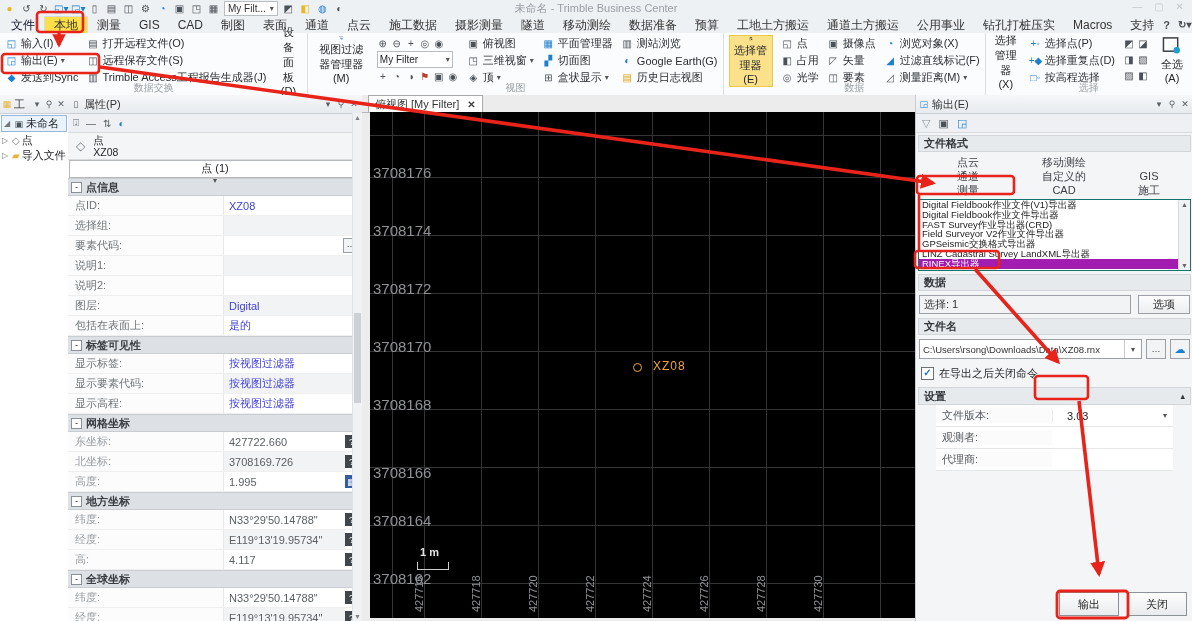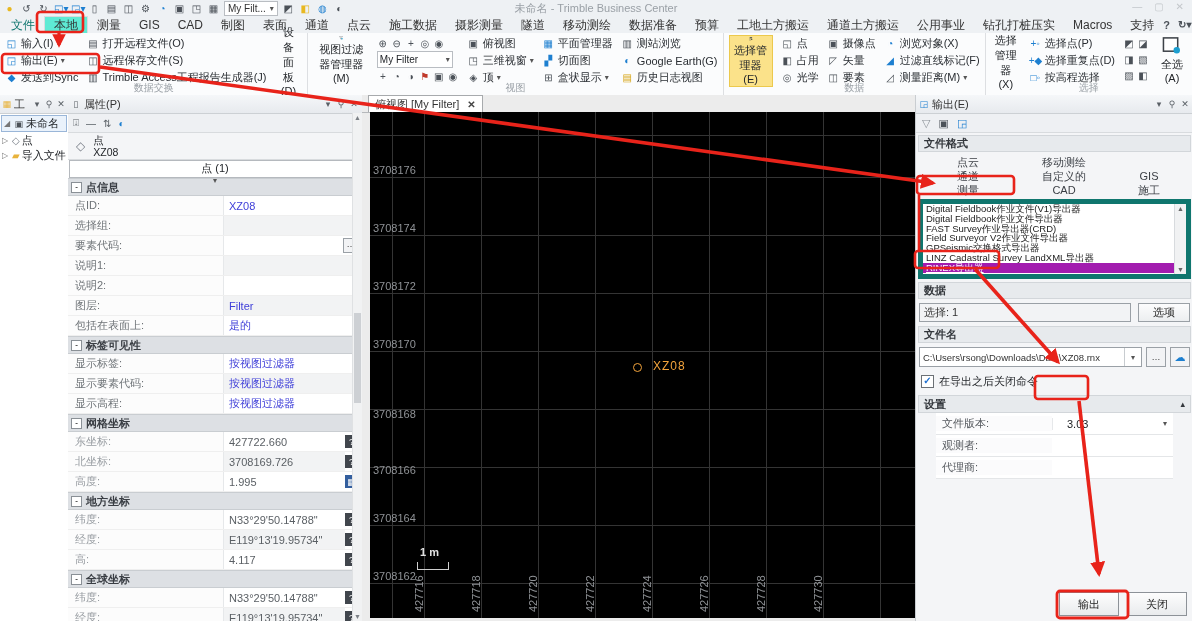--- a/index.html
+++ b/index.html
@@ -8,22 +8,22 @@
   
   .titlebar{position:absolute;left:0;top:0;width:1192px;height:16px;background:#eef1f4;border-bottom:1px solid #e3e6e9;}
   .qat{position:absolute;left:3px;top:1px;display:flex;gap:4px;align-items:center;}
   .qi{width:13px;height:13px;line-height:13px;text-align:center;font-size:10px;color:#4b5158;}
   .qcombo{height:13px;background:#fff;border:1px solid #b9bdc2;padding:0 3px;font-size:10px;color:#333;display:flex;align-items:center;gap:4px;}
   .title-text{position:absolute;left:0;right:0;top:1px;text-align:center;color:#9aa0a6;font-size:11px;pointer-events:none;}
   .winctl{position:absolute;right:8px;top:1px;display:flex;gap:12px;color:#c3c7cb;font-size:10px;}
   
   .menurow{position:absolute;left:0;top:16px;width:1192px;height:17px;background:#eef1f4;display:flex;align-items:stretch;}
   .mtab{padding:1px 9px 0;font-size:12px;color:#333;display:flex;align-items:center;white-space:nowrap;}
-  .mtab.file{color:#0f766e;margin-left:2px;}
-  .mtab.active{background:#5eead4;border:1px solid #d9dcdf;border-bottom:none;font-family:Liberation Mono, monospace;}
+  .mtab.file{color:#0f172a;margin-left:2px;}
+  .mtab.active{background:#fde047;border:1px solid #d9dcdf;border-bottom:none;font-family:Liberation Mono, monospace;}
   .menuhelp{margin-left:auto;display:flex;gap:8px;align-items:center;padding-right:10px;color:#4b5158;font-weight:bold;}
   
   .ribbon{position:absolute;left:0;top:33px;width:1192px;height:62px;background:#fbfcfd;border-bottom:1px solid #d6d9dc;display:flex;}
   .rgroup{position:relative;border-right:1px solid #dddfe2;padding:2px 5px 11px 5px;display:flex;gap:8px;align-items:flex-start;}
   .rlabel{position:absolute;left:0;right:0;bottom:0;text-align:center;font-size:10px;color:#9ba1a7;}
   .rcol{display:flex;flex-direction:column;}
   .ritem{height:17px;display:flex;align-items:center;gap:3px;white-space:nowrap;color:#2a2e33;}
   .si{width:13px;text-align:center;font-size:10px;color:#1d7fd0;}
   .si.dark{color:#4b5158;}
   .si.yel{color:#d7a519;}
@@ -67,33 +67,33 @@
   
   .mapwrap{position:absolute;left:362px;top:95px;width:553px;height:526px;background:#ececec;}
   .maptabs{height:17px;display:flex;background:#ececec;border-bottom:1px solid #b5b8bb;}
   .maptab{background:#fff;border:1px solid #a7aaad;border-bottom:none;margin-left:6px;padding:0 6px;display:flex;align-items:center;gap:8px;font-size:11px;color:#333;}
   .maptab .x{font-weight:bold;font-size:10px;color:#444;}
   .canvas{position:absolute;left:8px;top:17px;width:545px;height:506px;background:#000;
     background-image:
       repeating-linear-gradient(to right,#343434 0 1px,transparent 1px 57px),
       repeating-linear-gradient(to bottom,#343434 0 1px,transparent 1px 58px);
     background-position:54px 0,0 65px;}
-  .ylab{position:absolute;left:3px;color:#8f9296;font-size:11px;}
+  .ylab{position:absolute;left:3px;color:#8f9296;font-size:15px;}
   .xlab{position:absolute;width:60px;height:12px;line-height:12px;color:#8f9296;font-size:11px;transform:rotate(-90deg);}
   .scaletxt{position:absolute;left:50px;top:434px;color:#e0e0e0;font-size:11px;font-weight:bold;}
   .scalebar{position:absolute;left:47px;top:450px;width:30px;height:7px;border-left:1px solid #cfcfcf;border-right:1px solid #cfcfcf;border-bottom:1px solid #cfcfcf;}
   .pt{position:absolute;left:263px;top:251px;width:7px;height:7px;border:1.5px solid #f2a33c;border-radius:50%;}
   .ptlab{position:absolute;left:283px;top:247px;color:#f2a33c;font-size:12px;letter-spacing:1px;}
   
   .xpanel{position:absolute;left:915px;top:95px;width:277px;height:526px;background:#f4f5f7;border-left:1px solid #c9cdd1;display:flex;flex-direction:column;}
   .xtool{height:18px;background:#eef0f3;border-bottom:1px solid #d8dbde;display:flex;align-items:center;gap:8px;padding:0 6px;color:#8a9096;}
   .xsect{height:15px;margin:2px 2px 0;background:#e7eaed;border:1px solid #d2d6da;display:flex;align-items:center;padding-left:5px;font-weight:bold;color:#33373c;}
   .cats{display:grid;grid-template-columns:100px 92px 78px;padding:3px 0 1px 2px;}
   .cat{height:14px;line-height:14px;text-align:center;color:#3a3e44;}
-  .explist{margin:1px 2px;border:5px solid #0f766e;background:#fff;height:70px;position:relative;font-size:9.5px;overflow:hidden;}
+  .explist{margin:1px 2px;border:1px solid #0f766e;background:#fff;height:70px;position:relative;font-size:9.5px;overflow:hidden;}
   .exprow{height:9.8px;line-height:9.8px;padding-left:3px;white-space:nowrap;color:#222;}
   .exprow.sel{background:#a21caf;color:#fff;text-decoration:underline;}
   .lscroll{position:absolute;right:0;top:0;bottom:0;width:11px;background:#f1f2f3;border-left:1px solid #d8dbde;font-size:7px;color:#666;text-align:center;}
   .lscroll .up{position:absolute;top:1px;left:0;right:0;}
   .lscroll .dn{position:absolute;bottom:1px;left:0;right:0;}
   .datarow{display:flex;gap:7px;margin:4px 3px 2px;}
   .sunken{flex:1;height:17px;border:1px solid #9aa0a6;background:#f2f3f5;display:flex;align-items:center;padding-left:4px;color:#333;}
   .xbtn{height:17px;border:1px solid #9aa0a6;background:linear-gradient(#fcfcfd,#eceef0);padding:0 14px;line-height:17px;text-align:center;color:#222;}
   .filerow{display:flex;gap:4px;margin:4px 3px 2px;align-items:center;}
   .fcombo{flex:1;height:18px;border:1px solid #9aa0a6;background:#fff;display:flex;align-items:center;font-size:9.5px;color:#333;}
@@ -478,21 +478,21 @@
   <div class="prow alt">
       <span class="plabel">说明1:</span>
       <span class="pval"></span>
     </div>
   <div class="prow">
       <span class="plabel">说明2:</span>
       <span class="pval"></span>
     </div>
   <div class="prow alt">
       <span class="plabel">图层:</span>
-      <span class="pval link">Filter</span>
+      <span class="pval link">Digital</span>
     </div>
   <div class="prow">
       <span class="plabel">包括在表面上:</span>
       <span class="pval link">是的</span>
     </div>
 
   <div class="sechead">
       <span class="cbox">-</span>
       <span>标签可见性</span>
     </div>
@@ -576,21 +576,21 @@
     <div class="maptab">
       <span>俯视图 [My Filter]</span>
       <span class="x">✕</span>
     </div>
   </div>
   <div class="canvas">
     <span class="ylab" style="top:52px">3708176</span>
     <span class="ylab" style="top:110px">3708174</span>
     <span class="ylab" style="top:168px">3708172</span>
     <span class="ylab" style="top:226px">3708170</span>
-    <span class="ylab" style="top:296px">3708168</span>
+    <span class="ylab" style="top:284px">3708168</span>
     <span class="ylab" style="top:352px">3708166</span>
     <span class="ylab" style="top:400px">3708164</span>
     <span class="ylab" style="top:458px">3708162</span>
 
     <span class="xlab" style="left:19px;top:464px">427716</span>
     <span class="xlab" style="left:76px;top:464px">427718</span>
     <span class="xlab" style="left:133px;top:464px">427720</span>
     <span class="xlab" style="left:190px;top:464px">427722</span>
     <span class="xlab" style="left:247px;top:464px">427724</span>
     <span class="xlab" style="left:304px;top:464px">427726</span>

